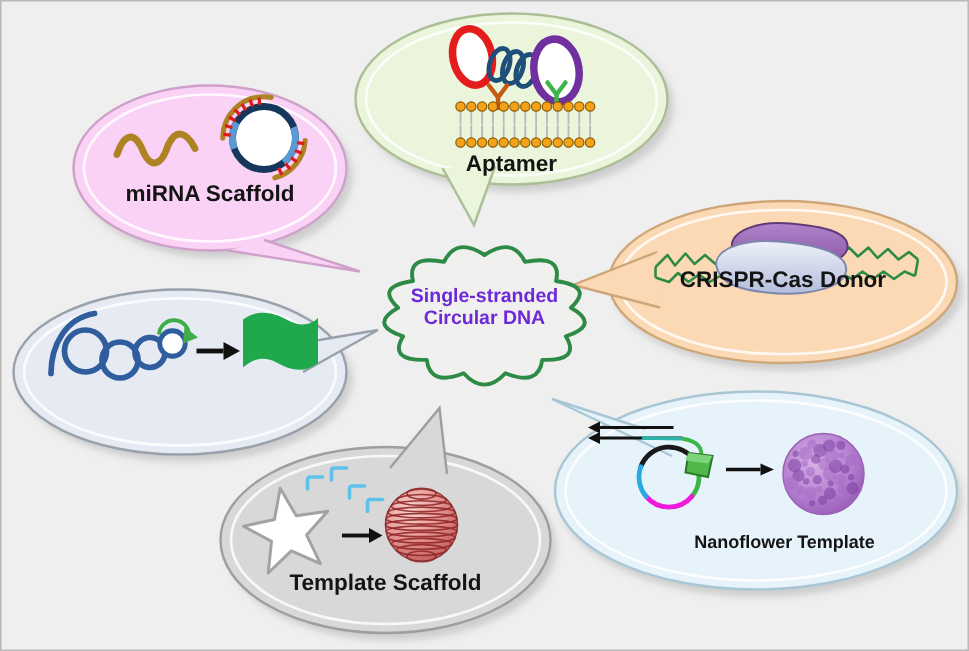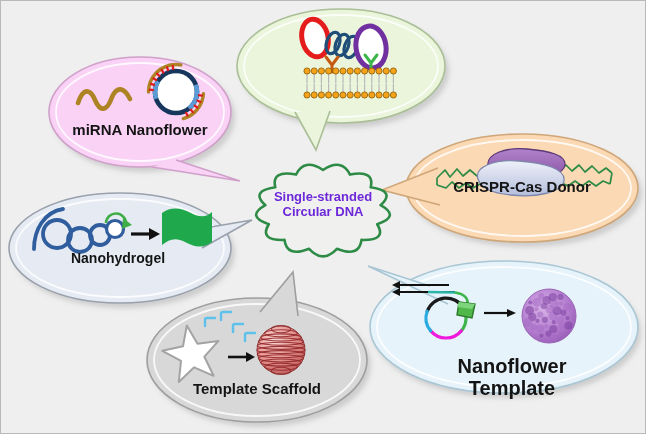--- a/index.html
+++ b/index.html
@@ -12,21 +12,21 @@
   .stage svg{position:absolute;left:0;top:0;}
   .label{
     position:absolute;font-weight:bold;color:#141414;text-align:center;
     line-height:1.1;letter-spacing:0;user-select:none;
   }
   #lbl-mirna{left:60px;top:122px;width:160px;font-size:15px}
   #lbl-aptamer{left:281px;top:102px;width:120px;font-size:15px}
   #lbl-crispr{left:422px;top:179px;width:200px;font-size:15px}
   #lbl-nanohydrogel{left:40px;top:250px;width:156px;font-size:14px;line-height:16px}
   #lbl-origami{left:157px;top:381px;width:200px;font-size:15px}
-  #lbl-nanoflower{left:412px;top:355px;width:200px;font-size:20px}
+  #lbl-nanoflower{left:423px;top:355px;width:200px;font-size:12px}
   #lbl-center{left:263px;top:189px;width:120px;font-size:13px;line-height:15px;color:#6d28d9}
   .innerline{fill:none;stroke:rgba(255,255,255,0.82);stroke-width:1.8}
   .shadow{fill:rgba(105,105,105,0.25)}
   .tailpath{stroke-width:1.6}
   .bubblebody{stroke-width:1.6}
 </style>
 </head>
 <body>
 
 <div class="stage">
@@ -309,24 +309,24 @@
             <circle cx="530.4" cy="302.5" r="2.1" fill="#7c3fa0" opacity="0.55"></circle>
           </g>
       </g>
     </g>
 
     <g>
       <path id="cloud-path" fill="#f0f0ef" stroke-width="2.6" stroke-linejoin="round" stroke="#2e8b46" d="M323.0,170.0Q341.7,157.6 350.0,174.6Q374.9,169.6 370.7,187.3Q396.2,190.9 380.6,205.2Q400.7,216.5 377.2,224.2Q387.4,240.7 361.5,239.9Q359.4,257.8 336.9,248.8Q323.0,264.0 309.1,248.8Q286.6,257.8 284.5,239.9Q258.6,240.7 268.8,224.2Q245.3,216.5 265.4,205.2Q249.8,190.9 275.3,187.3Q271.1,169.6 296.0,174.6Q304.3,157.6 323.0,170.0Z"></path>
     </g>
   </svg>
 
-  <div class="label" id="lbl-mirna">miRNA Nanoflower</div>
+  <div class="label" id="lbl-mirna">miRNA Scaffold</div>
+  <div class="label" id="lbl-aptamer">Aptamer</div>
   <div class="label" id="lbl-crispr">CRISPR-Cas Donor</div>
   <div class="label" id="lbl-nanohydrogel">
-    <div>Nanohydrogel</div>
   </div>
   <div class="label" id="lbl-origami">Template Scaffold</div>
   <div class="label" id="lbl-nanoflower">Nanoflower Template</div>
   <div class="label" id="lbl-center">
     <div>Single-stranded</div>
     <div>Circular DNA</div>
   </div>
 </div>
 
 </body></html>

